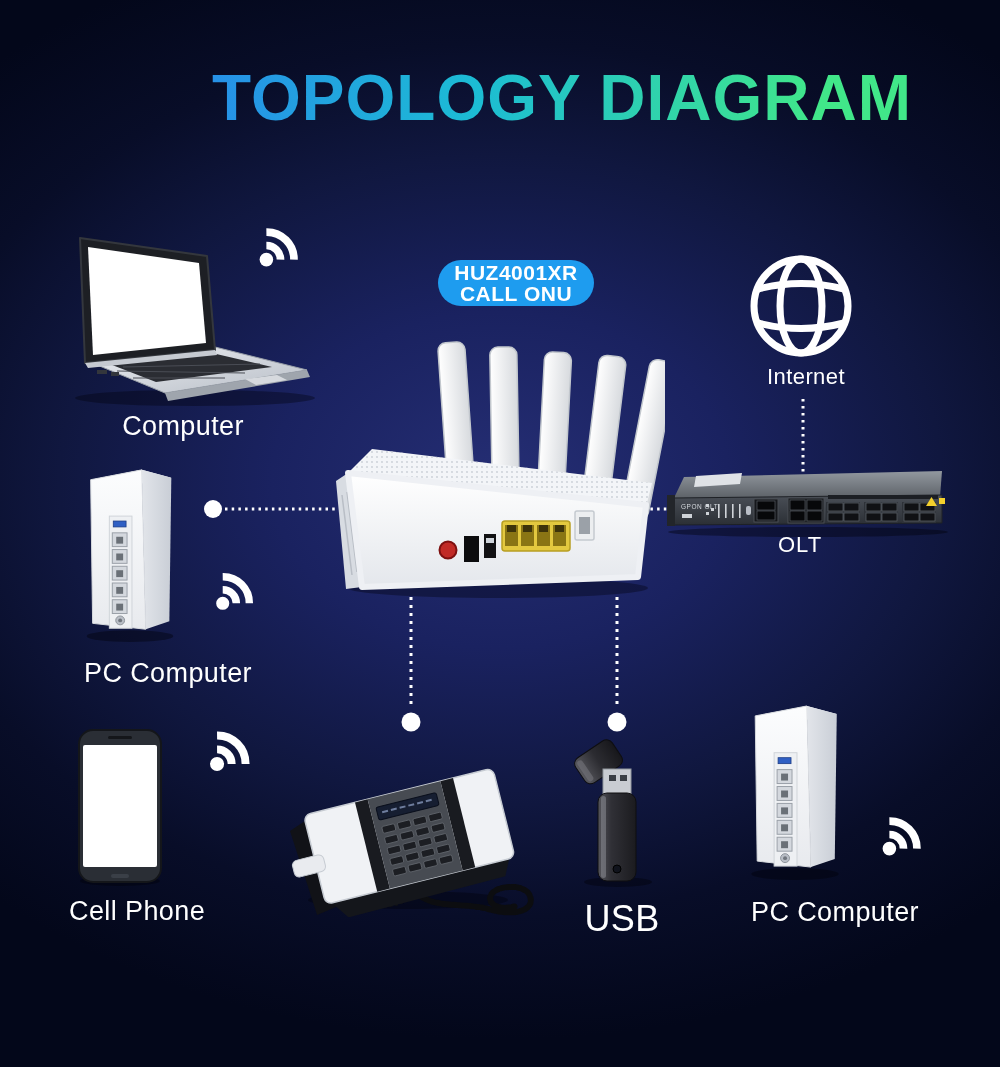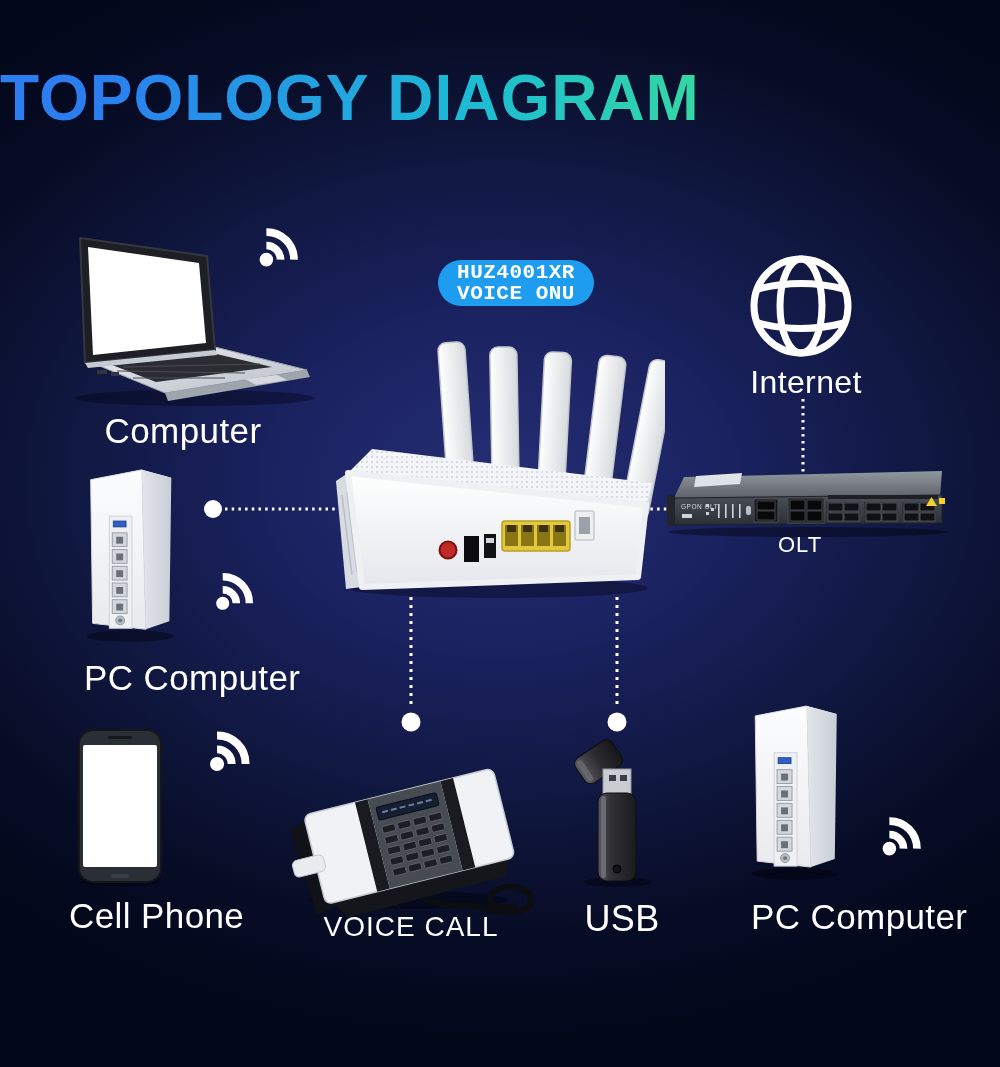--- a/index.html
+++ b/index.html
@@ -4,50 +4,50 @@
 <style>
   html,body{margin:0;padding:0;background:#04081a;}
   .stage{
     position:relative;width:1000px;height:1067px;overflow:hidden;
     font-family:"Liberation Sans",sans-serif;
     background:radial-gradient(ellipse 760px 560px at 50% 45%,
       #252e74 0%, #1a2260 30%, #10173f 58%, #080d28 78%, #03071a 100%);
   }
   .abs{position:absolute;}
   .title{
-    position:absolute;top:66px;left:0;width:912px;text-align:left;
+    position:absolute;top:66px;left:0;width:912px;text-align:right;
     font-size:64px;font-weight:bold;letter-spacing:1px;line-height:1;
     background:linear-gradient(90deg,#2b7df0 10%,#1cbcd4 52%,#41e789 90%);
     -webkit-background-clip:text;background-clip:text;
     color:transparent;-webkit-text-fill-color:transparent;
     white-space:nowrap;
   }
   .badge{
     position:absolute;left:438px;top:260px;width:156px;height:46px;
     background:#1e9cef;border-radius:24px;color:#fff;
     display:flex;flex-direction:column;align-items:center;justify-content:center;
-    font-size:21px;font-weight:bold;line-height:21px;letter-spacing:0.5px;font-family:Liberation Mono, monospace;
+    font-size:21px;font-weight:bold;line-height:21px;letter-spacing:0.5px;
   }
   .lbl{
-    position:absolute;color:#ffffff;font-size:35px;font-weight:400;
+    position:absolute;color:#ffffff;font-size:27px;font-weight:400;
     letter-spacing:0.4px;white-space:nowrap;
   }
   .ctr{transform:translateX(-50%);}
   svg{display:block;}
 </style>
 </head>
 <body>
 
 <div class="stage">
 
   <div class="title">TOPOLOGY DIAGRAM</div>
 
   <div class="badge">
     <span>HUZ4001XR</span>
-    <span>VOICE ONU</span>
+    <span>CALL ONU</span>
   </div>
 
   <svg class="abs" style="left:0;top:0" width="1000" height="1067" viewBox="0 0 1000 1067">
     <g stroke="#ffffff" fill="#ffffff">
       <circle cx="213" cy="509" r="9" stroke="none"></circle>
       <line x1="225" y1="509" x2="336" y2="509" stroke-width="3.2" stroke-dasharray="2.5 4.2"></line>
       <circle cx="625" cy="509" r="9" stroke="none"></circle>
       <line x1="637" y1="509" x2="671" y2="509" stroke-width="3.2" stroke-dasharray="2.5 4.2"></line>
       <line x1="411" y1="597" x2="411" y2="709" stroke-width="3" stroke-dasharray="3 5"></line>
       <circle cx="411" cy="722" r="9.5" stroke="none"></circle>
@@ -178,21 +178,20 @@
           <rect x="130" y="113" width="13" height="7" rx="1.5"></rect>
           <rect x="146" y="113" width="13" height="7" rx="1.5"></rect>
         <rect x="98" y="124" width="13" height="7" rx="1.5"></rect>
           <rect x="114" y="124" width="13" height="7" rx="1.5"></rect>
           <rect x="130" y="124" width="13" height="7" rx="1.5"></rect>
           <rect x="146" y="124" width="13" height="7" rx="1.5"></rect>
       </g>
       <rect x="2" y="92" width="32" height="17" rx="5" fill="#e9ebef" stroke="#c6cbd2"></rect>
     </g>
   </svg>
-  <div class="lbl ctr" style="left:411px;top:911px;font-size:28px;letter-spacing:1px">VOICE CALL</div>
 
   <svg class="abs" style="left:570px;top:733px" width="95" height="155" viewBox="0 0 95 155">
     <defs>
       <linearGradient id="usbb" x1="0" y1="0" x2="1" y2="0">
         <stop offset="0" stop-color="#55555b"></stop>
           <stop offset="0.35" stop-color="#303036"></stop>
           <stop offset="1" stop-color="#1b1b1f"></stop>
       </linearGradient>
       <linearGradient id="usbc" x1="0" y1="0" x2="1" y2="0">
         <stop offset="0" stop-color="#5a5a60"></stop>
@@ -249,21 +248,21 @@
   </svg>
 
   <svg class="abs" style="left:747px;top:252px" width="108" height="108" viewBox="0 0 108 108">
     <g stroke="#ffffff" fill="none" stroke-width="7">
       <circle cx="54" cy="54" r="47"></circle>
       <ellipse cx="54" cy="54" rx="21" ry="47"></ellipse>
       <path d="M11,37 Q54,26 97,37"></path>
       <path d="M11,71 Q54,82 97,71"></path>
     </g>
   </svg>
-  <div class="lbl ctr" style="left:806px;top:364px;font-size:32px">Internet</div>
+  <div class="lbl ctr" style="left:806px;top:364px;font-size:22px">Internet</div>
 
   <svg class="abs" style="left:648px;top:462px" width="312" height="78" viewBox="0 0 312 78">
     <defs>
       <linearGradient id="olttop" x1="0" y1="0" x2="0" y2="1">
         <stop offset="0" stop-color="#92989f"></stop>
           <stop offset="1" stop-color="#5d6268"></stop>
       </linearGradient>
       <linearGradient id="oltfr" x1="0" y1="0" x2="0" y2="1">
         <stop offset="0" stop-color="#4a4f57"></stop>
           <stop offset="1" stop-color="#2b2f35"></stop>

